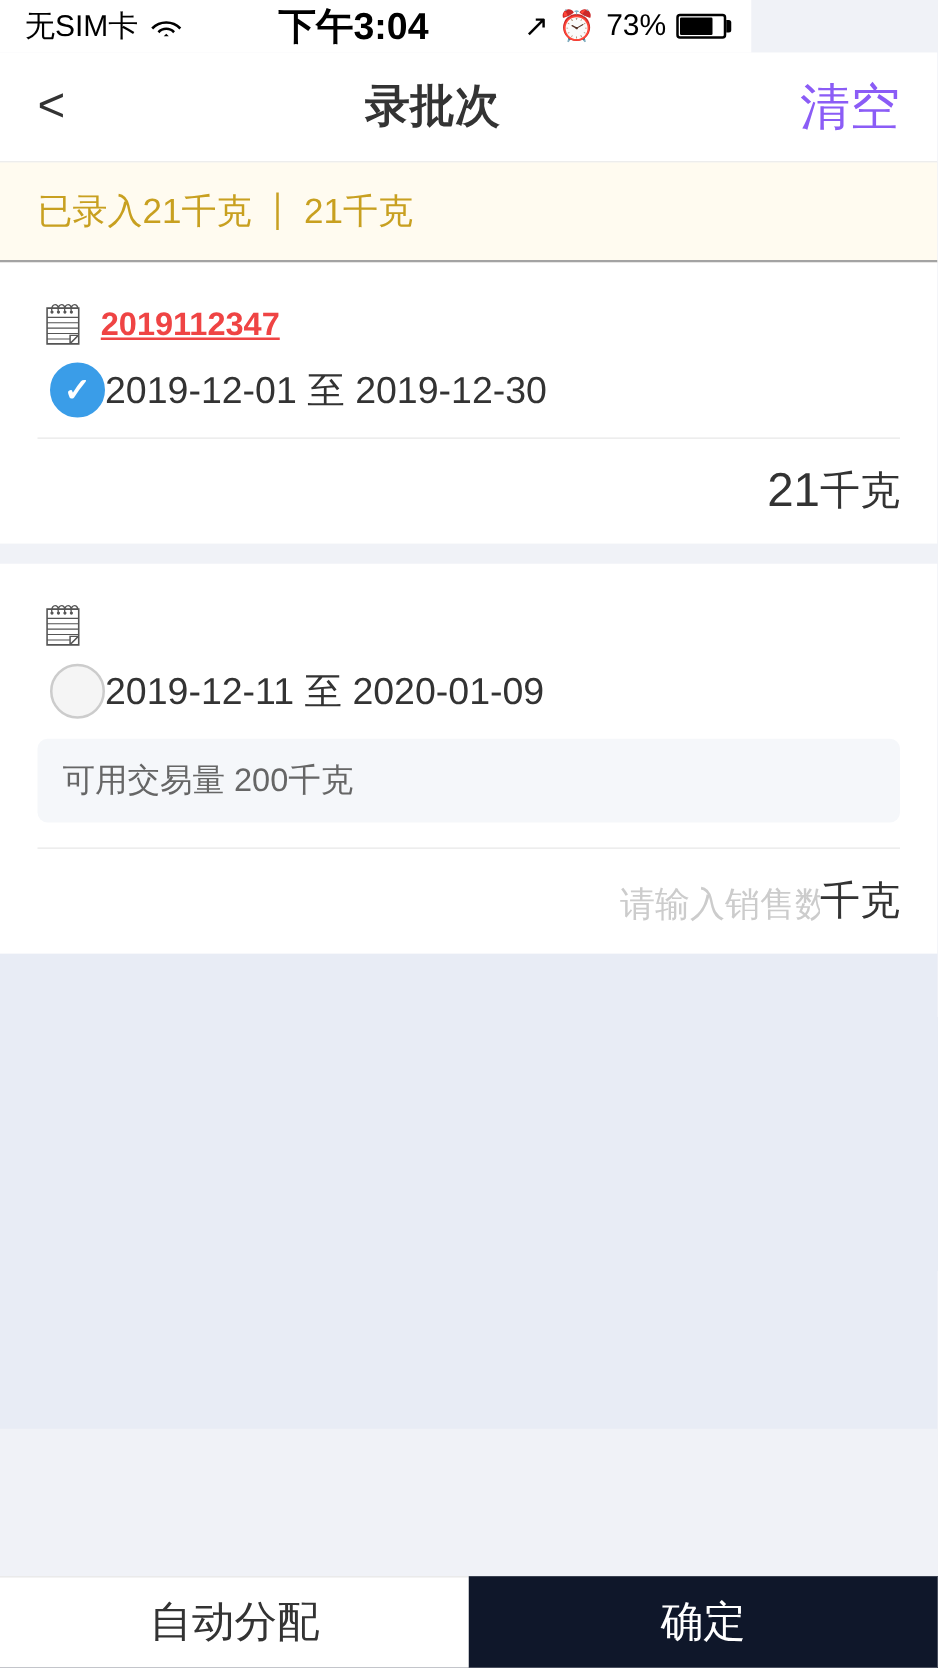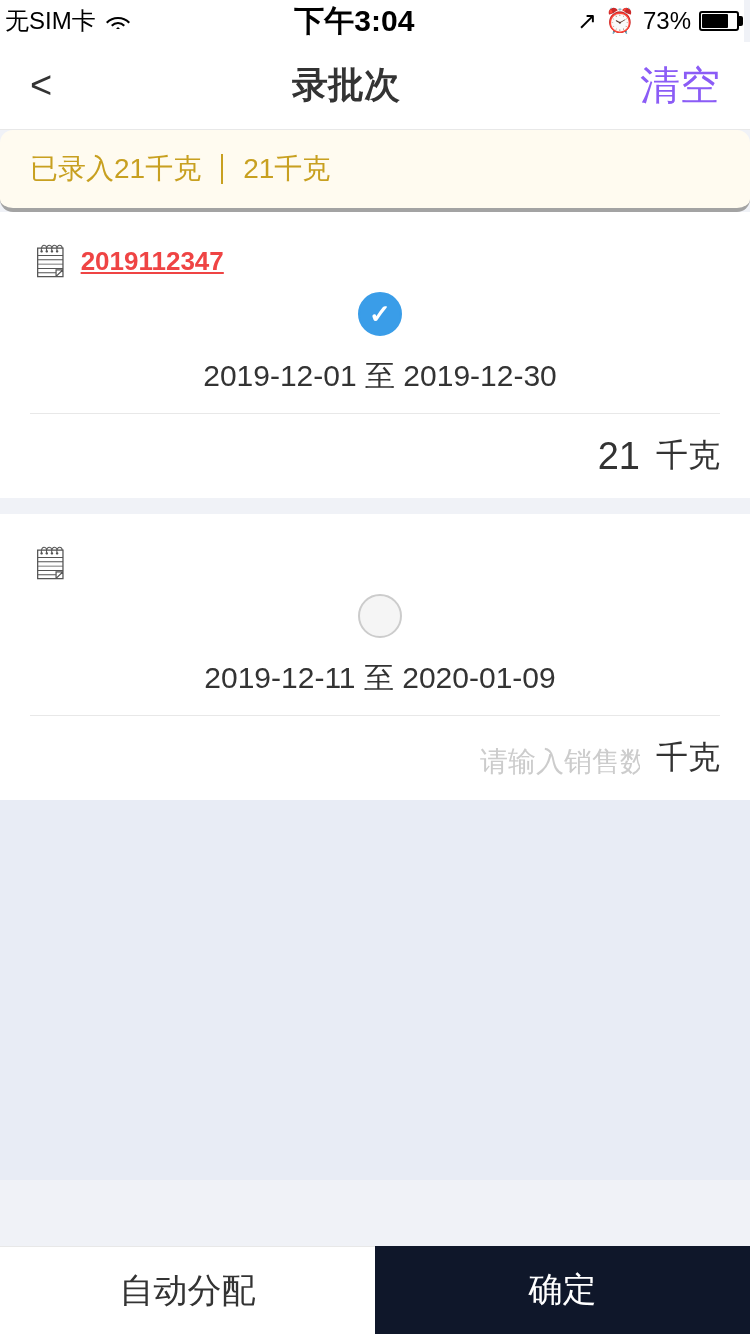--- a/index.html
+++ b/index.html
@@ -7,27 +7,27 @@
     body {
       width: 750px;
       min-height: 1334px;
       font-family: -apple-system, "PingFang SC", "Helvetica Neue", Arial, sans-serif;
       background: #f0f2f7;
       overflow-x: hidden;
     }
 
     
     .status-bar {
-      width: 744px;
+      width: 601px;
       height: 42px;
       background: #fff;
       display: flex;
       align-items: center;
       justify-content: space-between;
-      padding: 0 5px;
+      padding: 0 20px;
       font-size: 26px;
     }
     .status-left {
       display: flex;
       align-items: center;
       gap: 8px;
       font-size: 24px;
       color: #000;
     }
     .status-center {
@@ -99,22 +99,21 @@
     }
 
     
     .summary-banner {
       width: 750px;
       background: #fffbf0;
       padding: 20px 30px;
       display: flex;
       align-items: center;
       gap: 20px;
-      border-bottom: 4px solid #a3a3a3;
-      border-radius: 13px;
+      border-bottom: 2px solid #a3a3a3;
     }
     .summary-label {
       font-size: 28px;
       color: #c8a020;
     }
     .summary-divider {
       width: 2px;
       height: 30px;
       background: #c8a020;
     }
@@ -141,24 +140,22 @@
     }
     .batch-id {
       font-size: 26px;
       font-weight: 600;
       color: #ef4444;
       text-decoration: underline;
     }
     .batch-row {
       display: flex;
       align-items: center;
-      gap: 20px;
       margin-bottom: 16px;
       padding-left: 10px;
-      flex-direction: column;
     }
     .radio-circle {
       width: 44px;
       height: 44px;
       border-radius: 50%;
       border: 2px solid #ccc;
       background: #f5f5f5;
       display: flex;
       align-items: center;
       justify-content: center;
@@ -184,21 +181,20 @@
       border-radius: 8px;
       padding: 16px 20px;
       font-size: 26px;
       color: #666;
     }
     .quantity-row {
       display: flex;
       align-items: center;
       justify-content: flex-end;
       padding: 20px 0;
-      gap: 16px;
       border-top: 1px solid #e8e8e8;
       margin-top: 12px;
     }
     .quantity-input {
       font-size: 38px;
       font-weight: 500;
       color: #333;
       text-align: right;
       border: none;
       outline: none;
@@ -223,21 +219,21 @@
       background: #e8ecf5;
       flex: 1;
       min-height: 380px;
     }
 
     
     .bottom-bar {
       position: fixed;
       bottom: 0;
       width: 750px;
-      height: 88px;
+      height: 73px;
       display: flex;
       background: #fff;
     }
     .btn-auto {
       flex: 1;
       background: #fff;
       border: none;
       border-top: 1px solid #e8e8e8;
       font-size: 34px;
       color: #333;
@@ -305,20 +301,21 @@
 <div class="card-divider"></div>
 
 <div class="batch-card">
   <div class="batch-header">
     <span class="batch-icon">🗒</span>
   </div>
   <div class="batch-row">
     <div class="radio-circle"></div>
     <span class="batch-date">2019-12-11 至 2020-01-09</span>
   </div>
+  <div class="batch-availability">可用交易量 200千克</div>
   <div class="quantity-row">
     <input class="quantity-input" type="text" placeholder="请输入销售数量" style="">
     <span class="quantity-unit">千克</span>
   </div>
 </div>
 
 <div class="empty-area"></div>
 
 <div class="bottom-bar">
   <button class="btn-auto">自动分配</button>

